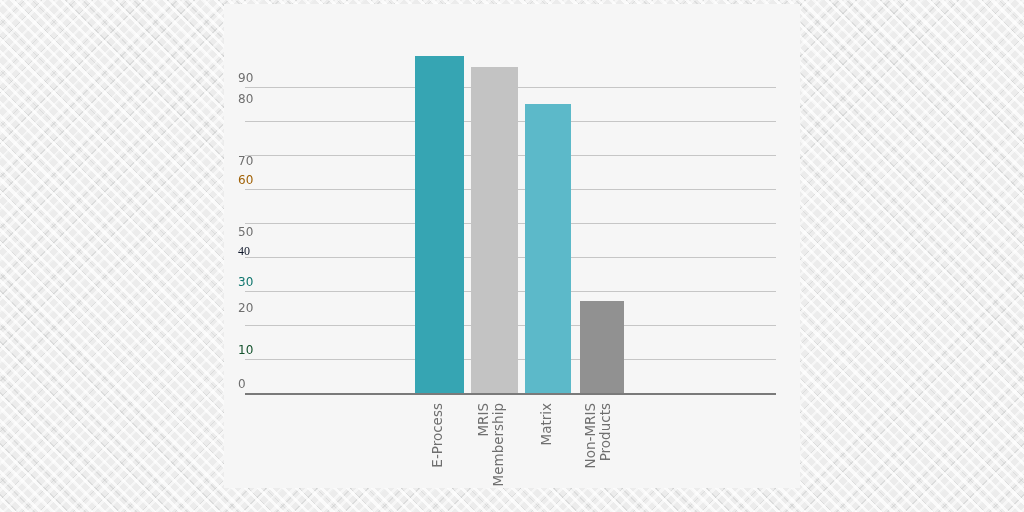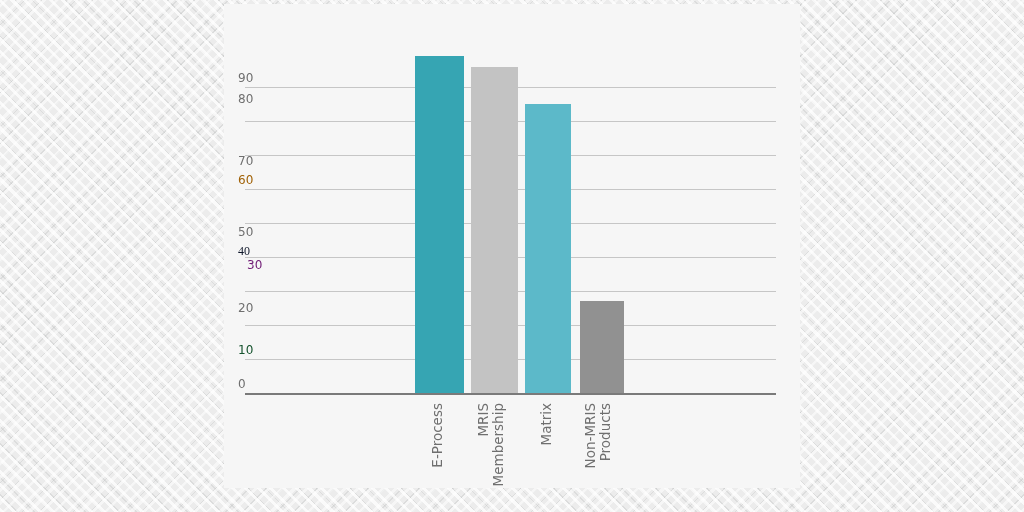--- a/index.html
+++ b/index.html
@@ -93,21 +93,21 @@
 
 <div id="chart-panel">
   <div id="plot-area">
 
   <div class="ytick-label" style="top: 373px; color: rgb(111, 111, 111);">0</div>
       <div class="gridline" style="top: 355px; background: rgb(198, 198, 198);"></div>
       <div class="ytick-label" style="top: 339px; color: #14532d;">10</div>
       <div class="gridline" style="top: 321px; background: rgb(198, 198, 198);"></div>
       <div class="ytick-label" style="top: 297px; color: rgb(111, 111, 111);">20</div>
       <div class="gridline" style="top: 287px; background: rgb(198, 198, 198);"></div>
-      <div class="ytick-label" style="top: 254px; color: #701a75; margin-left: 9px;">30</div>
+      <div class="ytick-label" style="top: 271px; color: #0f766e;">30</div>
       <div class="gridline" style="top: 253px; background: rgb(198, 198, 198);"></div>
       <div class="ytick-label" style="top: 240px; color: #0f172a; font-family: Liberation Serif, serif;">40</div>
       <div class="gridline" style="top: 219px; background: rgb(198, 198, 198);"></div>
       <div class="ytick-label" style="top: 221px; color: rgb(111, 111, 111);">50</div>
       <div class="gridline" style="top: 185px; background: rgb(198, 198, 198);"></div>
       <div class="ytick-label" style="top: 169px; color: #a16207;">60</div>
       <div class="gridline" style="top: 151px; background: rgb(198, 198, 198);"></div>
       <div class="ytick-label" style="top: 135px; color: rgb(111, 111, 111); margin-top: 15px;">70</div>
       <div class="gridline" style="top: 117px; background: rgb(198, 198, 198);"></div>
       <div class="ytick-label" style="top: 88px; color: rgb(111, 111, 111);">80</div>

